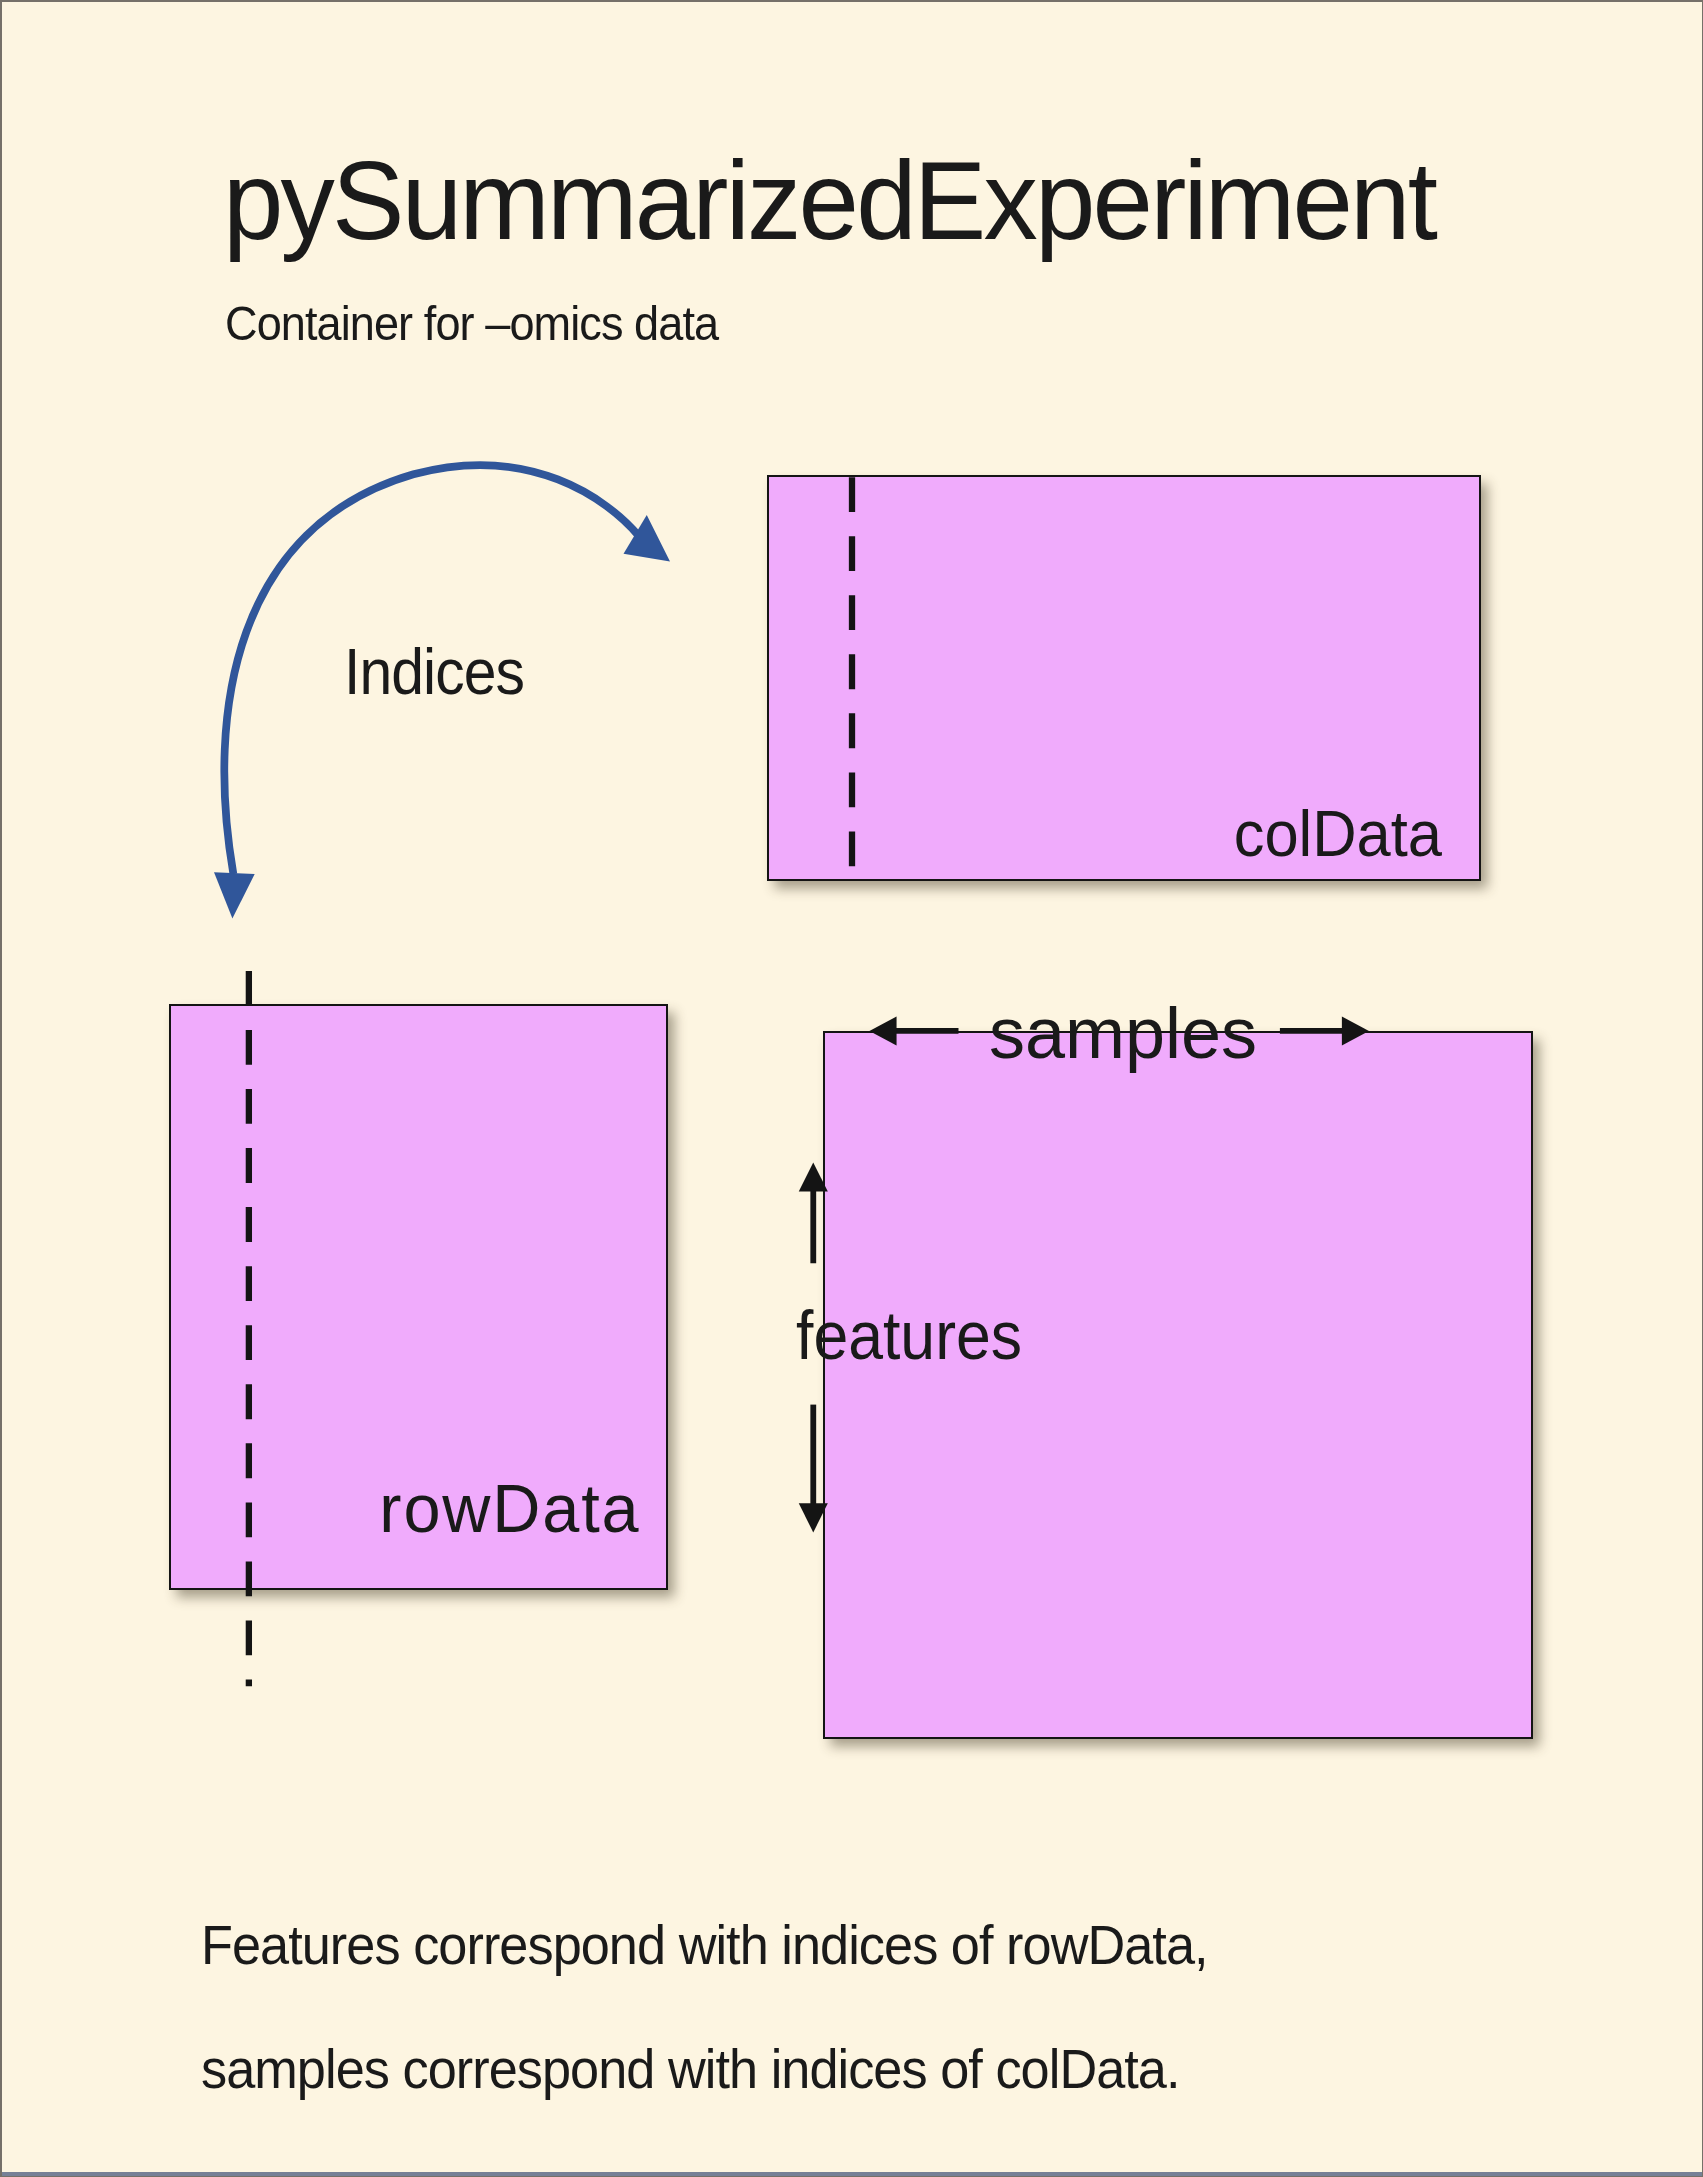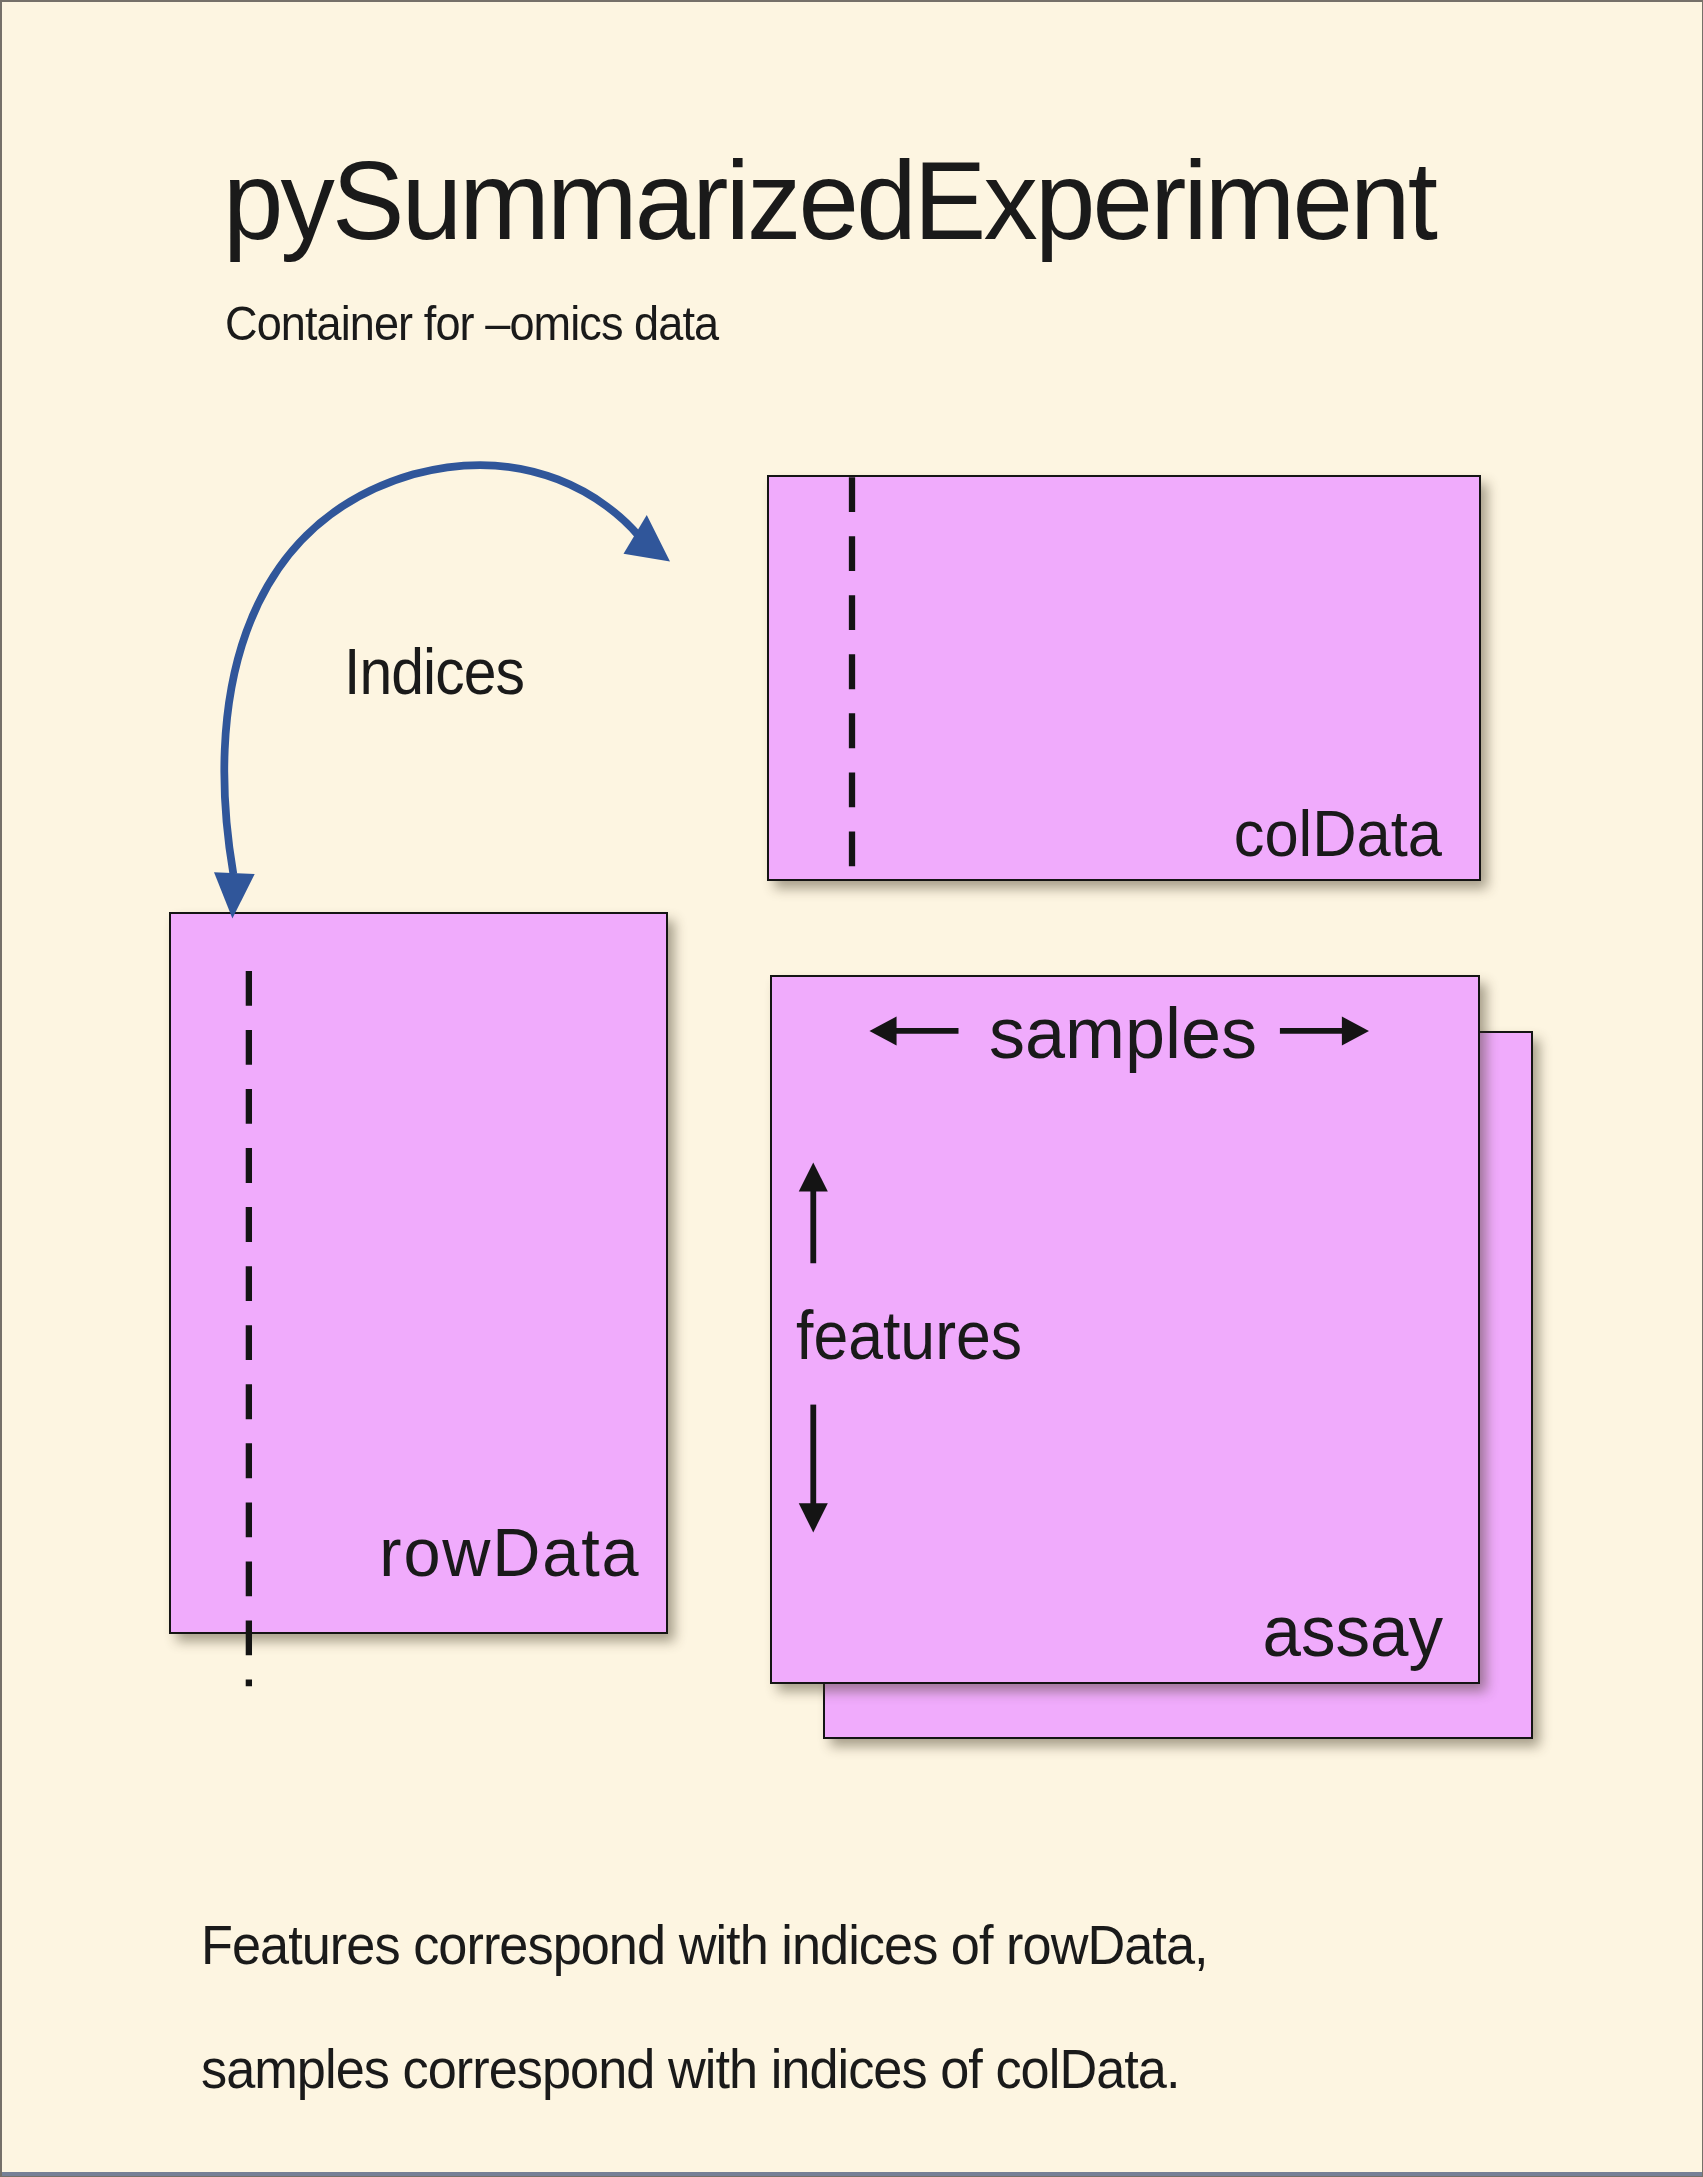--- a/index.html
+++ b/index.html
@@ -45,21 +45,21 @@
     font-size:64px;font-weight:300;letter-spacing:-1px;
     transform:scaleX(.92);transform-origin:left top;
   }
   .panel{
     position:absolute;
     background:#f0abfc;
     border:2.9px solid var(--box-border);
     box-shadow:6.8px 7.8px 11.6px rgba(60,50,30,.45);
   }
   .panel-coldata{left:765px;top:473px;width:714px;height:406px;z-index:2;}
-  .panel-rowdata{left:167px;top:910px;width:499px;height:722px;z-index:2;}
+  .panel-rowdata{left:167px;top:1002px;width:499px;height:586px;z-index:2;}
   .panel-assay-front{left:768px;top:973px;width:710px;height:709px;z-index:3;}
   .panel-assay-back{left:821px;top:1029px;width:710px;height:708px;z-index:1;}
   .panel-label{
     position:absolute;
     font-weight:300;
     white-space:nowrap;
     color:var(--ink);
   }
   .label-coldata{right:37px;bottom:7.8px;font-size:64px;transform:scaleX(.96);transform-origin:right bottom;}
   .label-rowdata{right:25px;bottom:41px;font-size:68px;letter-spacing:1.9px;transform:scaleX(.98);transform-origin:right bottom;}
@@ -100,23 +100,20 @@
 
   <div class="panel panel-coldata">
     <span class="panel-label label-coldata">colData</span>
   </div>
 
   <div class="panel panel-rowdata">
     <span class="panel-label label-rowdata">rowData</span>
   </div>
 
   <div class="panel panel-assay-back"></div>
-  <div class="panel panel-assay-front">
-    <span class="panel-label label-assay">assay</span>
-  </div>
 
   <div class="samples-label">samples</div>
   <div class="features-label">features</div>
 
   <div class="caption">
     <div>Features correspond with indices of rowData,</div>
     <div>samples correspond with indices of colData.</div>
   </div>
 
   <svg class="overlay" viewBox="0 0 1756 2244">

